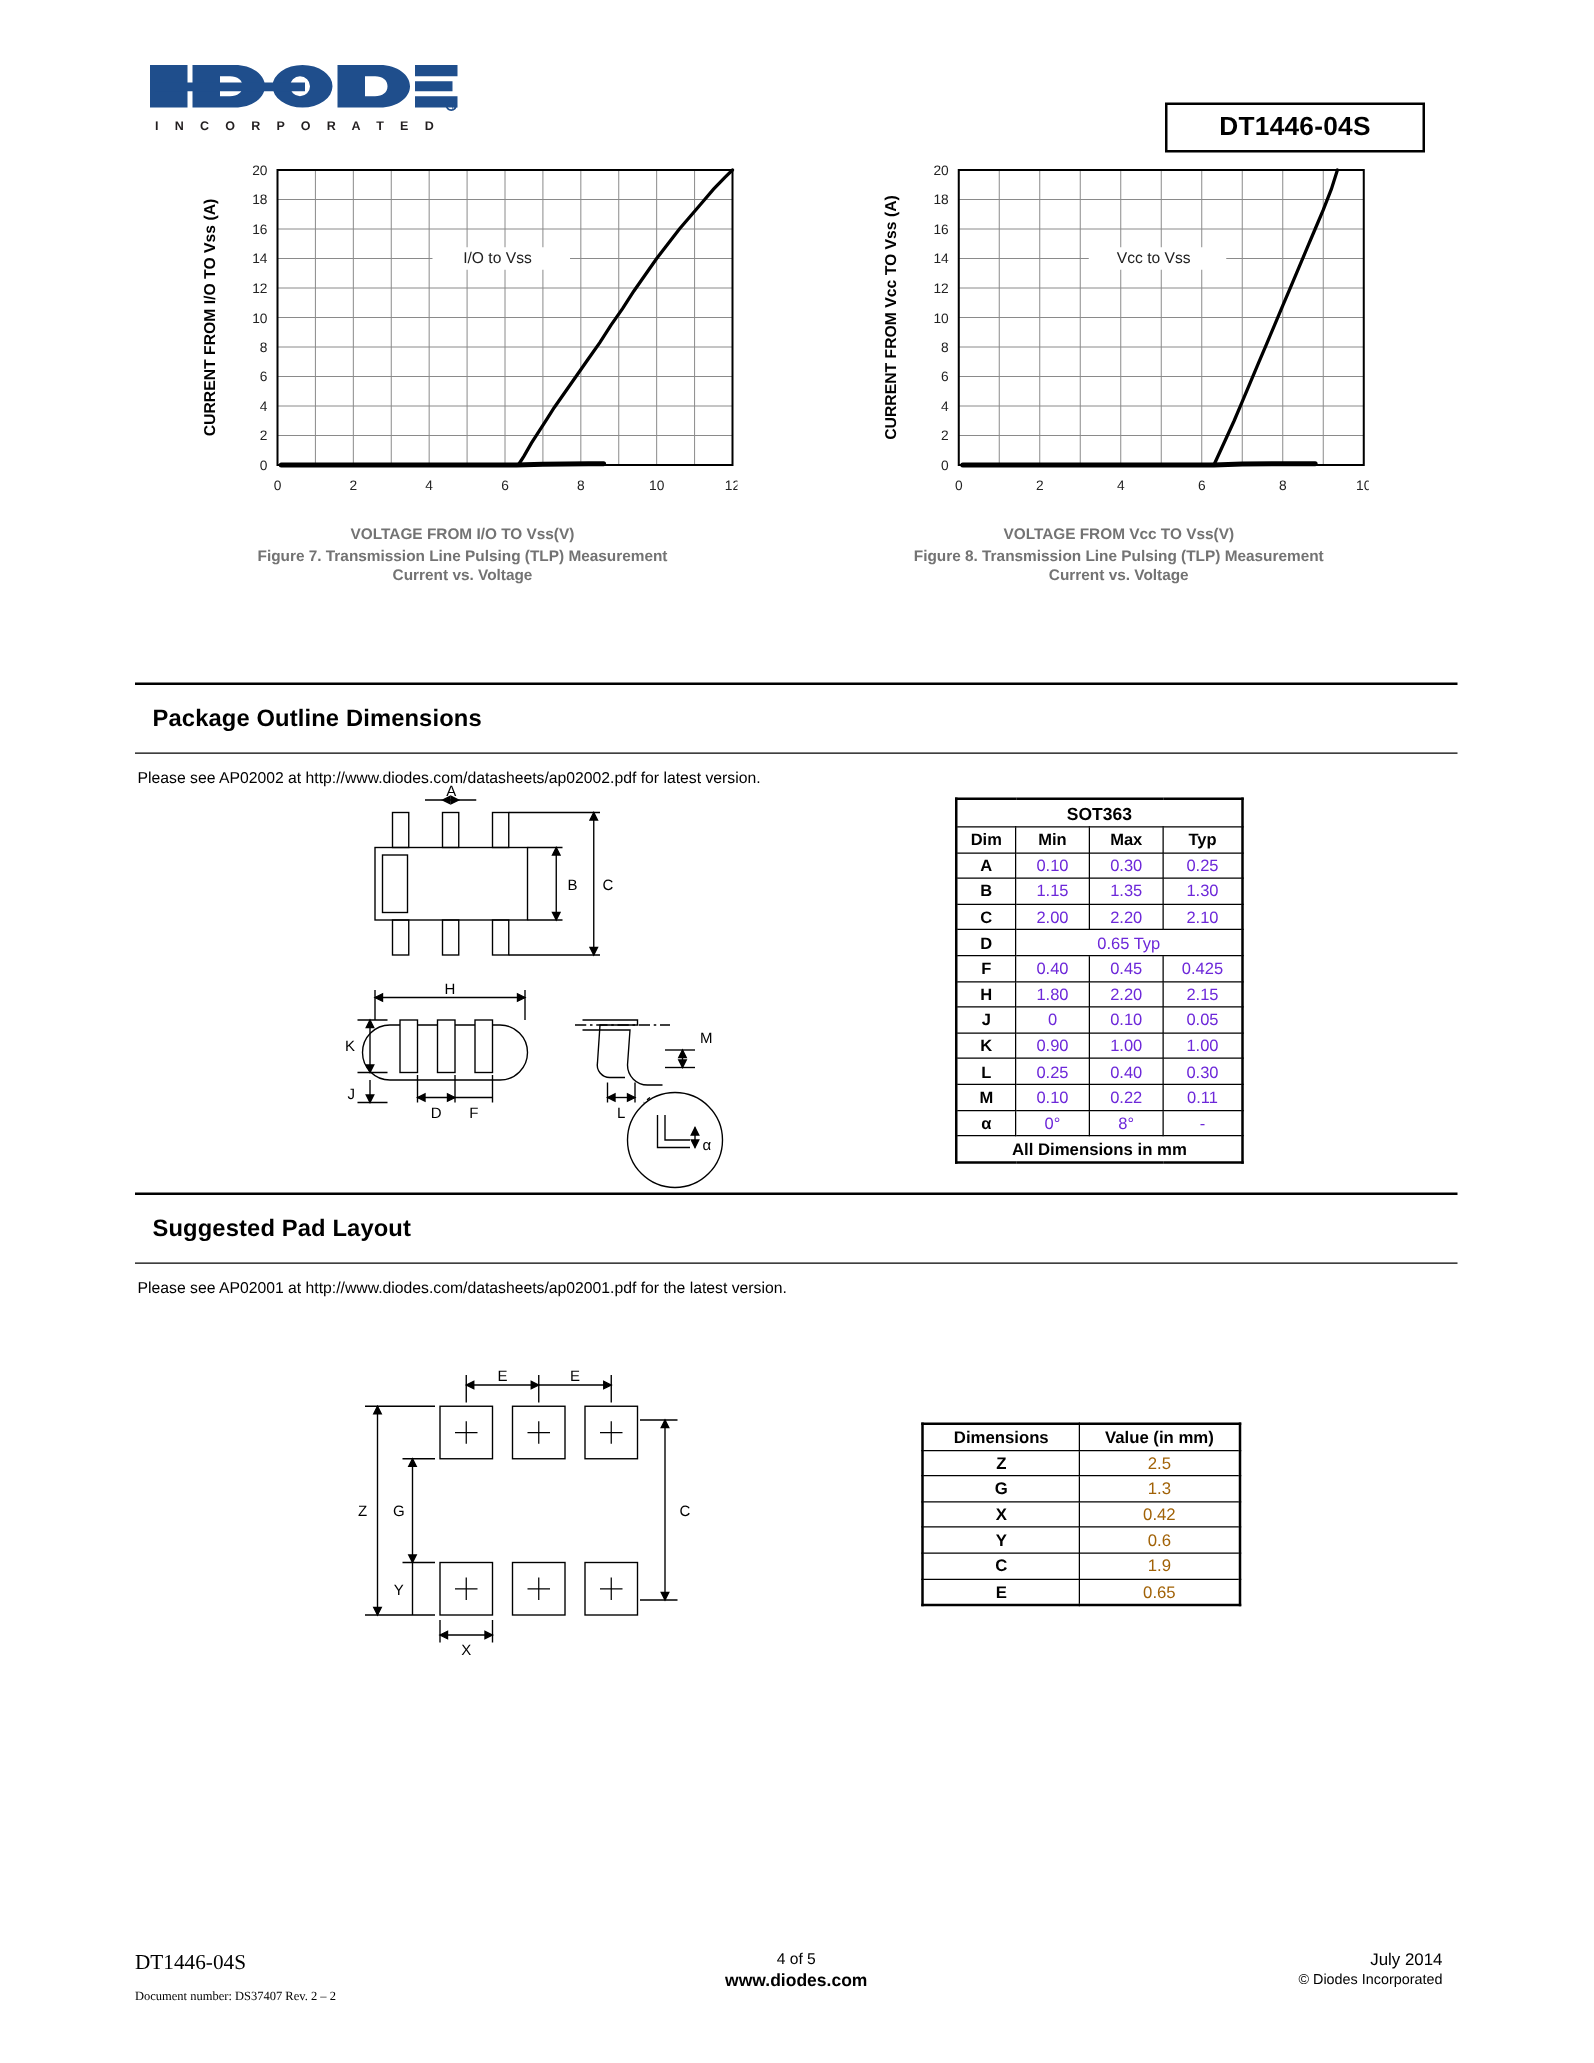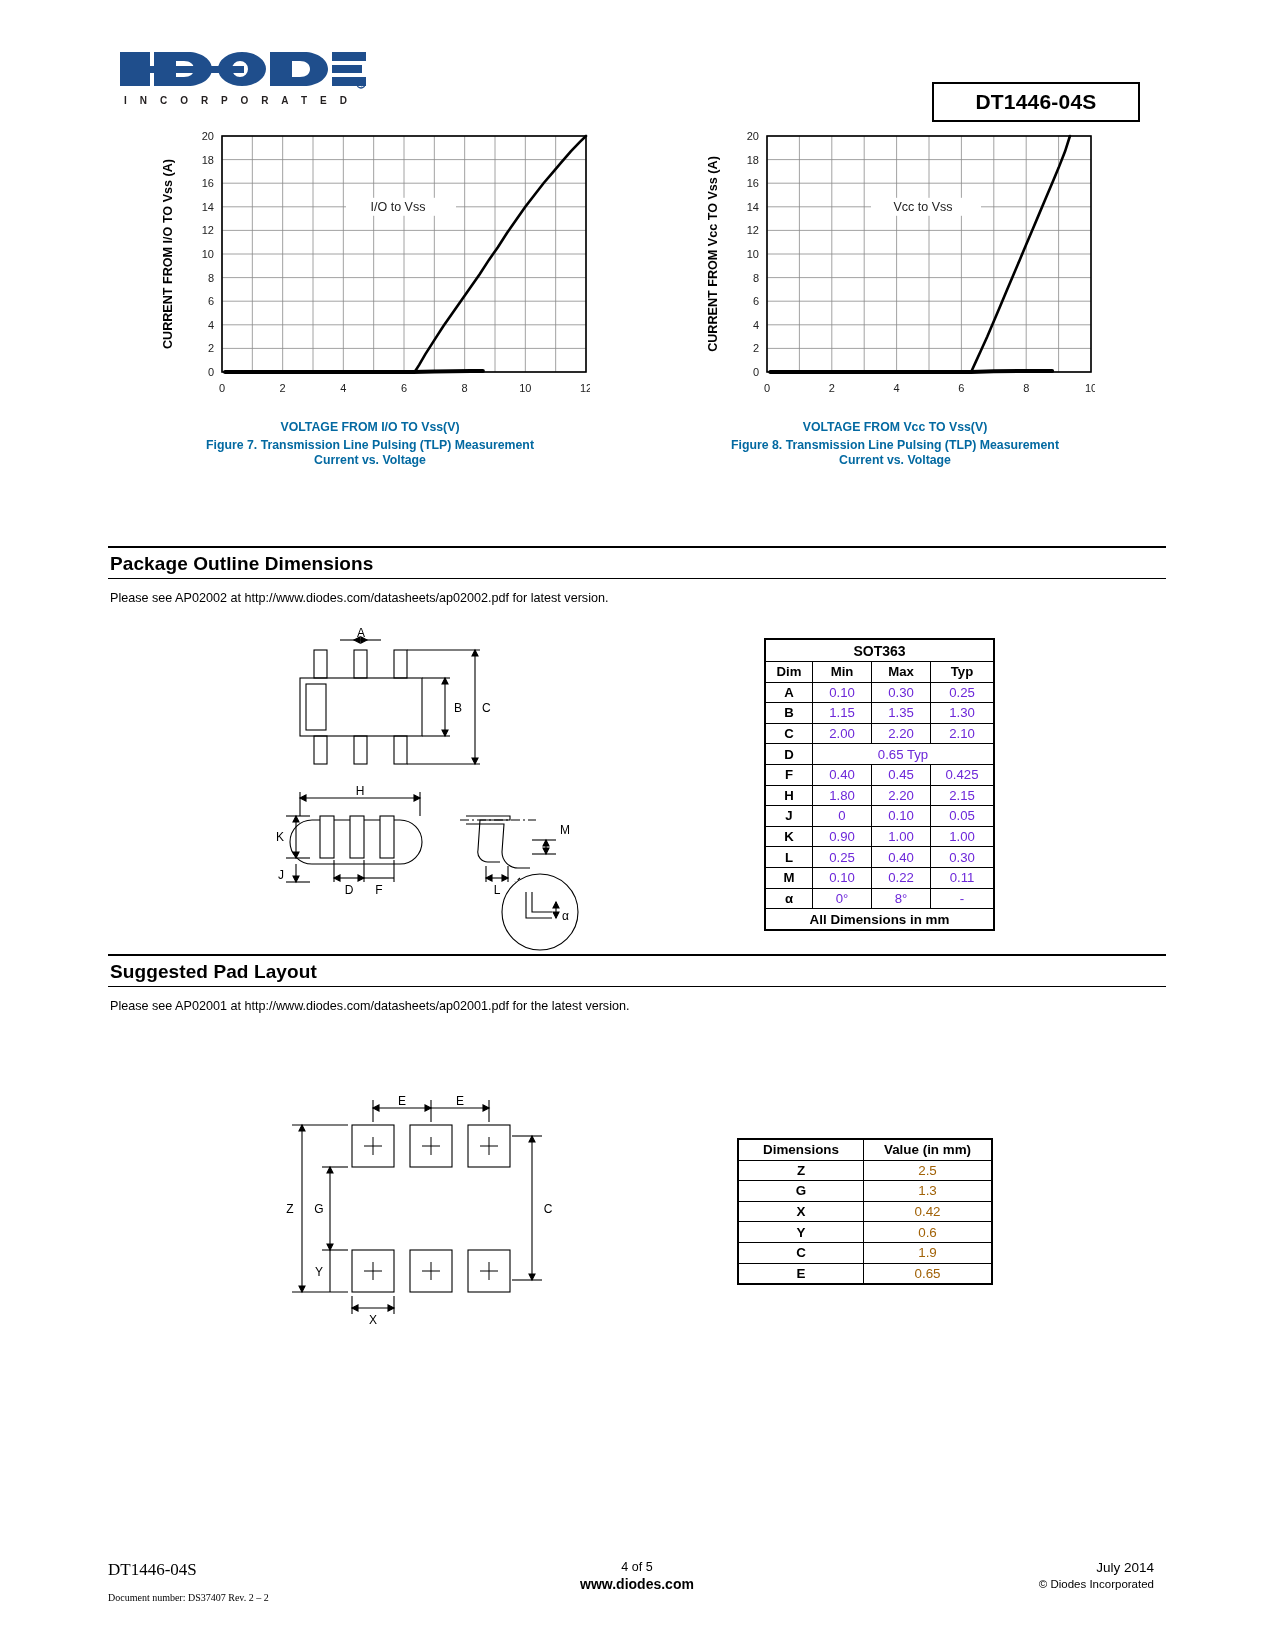--- a/index.html
+++ b/index.html
@@ -12,29 +12,29 @@
   .logo svg{display:block;}
   .partbox{position:absolute;left:932px;top:82px;width:204px;height:36px;border:2px solid #000;
            display:flex;align-items:center;justify-content:center;}
   .partbox span{font-size:21px;font-weight:bold;letter-spacing:.2px;}
 
   
   .chart-wrap{position:absolute;}
   #chart7{left:150px;top:128px;width:440px;height:360px;}
   #chart8{left:695px;top:128px;width:400px;height:360px;}
   .chart-svg{display:block;}
-  .fig-cap{position:absolute;width:100%;text-align:center;font-size:12.3px;font-weight:bold;line-height:15px;color:#0369a1;}
+  .fig-cap{position:absolute;width:100%;text-align:center;font-size:12.3px;font-weight:bold;line-height:15px;color:#737373;}
   .axis-title{font-size:12.6px;font-weight:bold;text-anchor:middle;font-family:"Liberation Sans",sans-serif;}
   .tick{font-size:11px;fill:#222;font-family:"Liberation Sans",sans-serif;}
   .inlabel{font-size:12.5px;fill:#222;font-family:"Liberation Sans",sans-serif;text-anchor:middle;}
 
   
   .sect{position:absolute;left:108px;width:1058px;}
   .sect .rule-top{border-top:2px solid #000;}
-  .sect h2{margin:0;padding:5px 2px 3px 2px;font-size:19px;font-weight:bold;letter-spacing:.1px;}
+  .sect h2{margin:12px;padding:5px 2px 3px 2px;font-size:19px;font-weight:bold;letter-spacing:.1px;}
   .sect .rule-bot{border-top:1.5px solid #000;}
   .sect p.note{margin:12px 2px 0 2px;font-size:12.6px;}
 
   
   table{border-collapse:collapse;}
   .dimtable{position:absolute;left:764px;top:638px;border:2px solid #000;padding-left:26px;}
   .dimtable td,.dimtable th{border:1px solid #000;font-size:13.2px;text-align:center;
                             height:19.6px;padding:0 2px;font-family:"Liberation Sans",sans-serif;}
   .dimtable .hdr td{font-weight:bold;}
   .dimtable .val{color:#6d28d9;}

